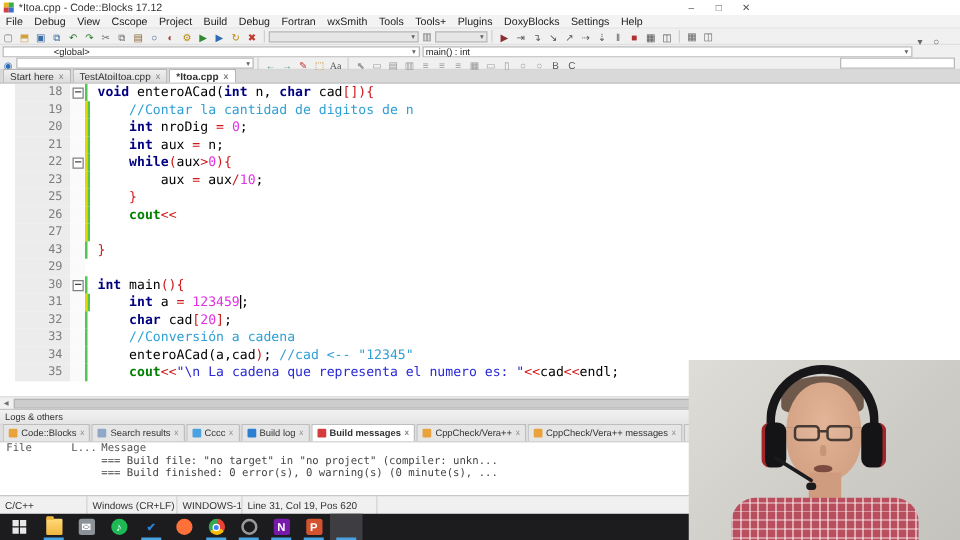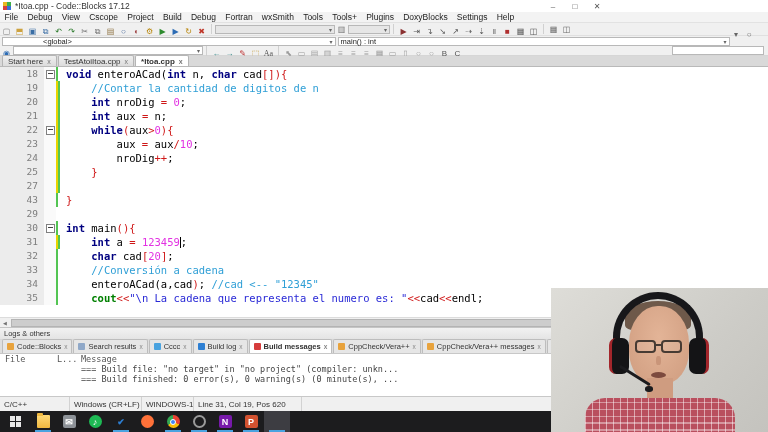--- a/index.html
+++ b/index.html
@@ -33,21 +33,21 @@
   #etabs{position:absolute;left:0;top:56px;width:768px;height:11px;background:#d9d9d9;
          border-bottom:1px solid #b9b9b9;display:flex;align-items:flex-end;box-sizing:border-box;padding-left:2px;}
   .etab{height:10px;display:flex;align-items:center;padding:0 5px;font-size:8px;color:#333;
         background:linear-gradient(#efefef,#dcdcdc);border:1px solid #b5b5b5;border-bottom:none;
         border-radius:2px 2px 0 0;margin-right:1px;white-space:nowrap;}
   .etab.active{background:#fff;font-weight:bold;}
   .etab .close{margin-left:4px;font-size:7px;color:#777;}
   
   #editor{position:absolute;left:0;top:67px;width:768px;height:250px;background:#fff;overflow:hidden;
           font-family:"DejaVu Sans Mono",monospace;font-size:10.5px;}
-  .code-line{height:14px;line-height:14px;display:flex;white-space:pre;}
+  .code-line{height:14px;line-height:14px;display:flex;white-space:pre;margin-left:12px;}
   .g-num{width:44px;text-align:right;padding-right:6px;background:#ececec;color:#7d7d7d;
          font-size:9.5px;box-sizing:border-box;flex:none;}
   .g-fold{width:12px;background:#fafafa;flex:none;display:flex;align-items:center;justify-content:center;}
   .foldbox{width:7px;height:7px;border:1px solid #808080;background:#fff;position:relative;display:inline-block;}
   .foldbox::after{content:"";position:absolute;left:1px;right:1px;top:2px;border-top:1px solid #444;}
   .g-bar{width:6px;flex:none;display:flex;}
   .g-bar i{display:block;width:2px;height:14px;}
   .bar-y{background:#e8d400;}.bar-g{background:#53c553;}
   .code-text{padding-left:4px;color:#000;}
   .tok-kw{color:#000080;font-weight:bold;}
@@ -224,22 +224,22 @@
       </div>
     </div>
 
   <div id="editor">
       <div class="code-line"><span class="g-num">18</span><span class="g-fold"><span class="foldbox"></span></span><span class="g-bar"><i class="bar-g"></i></span><span class="code-text"><span class="tok-kw">void</span><span class="tok-t"> enteroACad(</span><span class="tok-kw">int</span><span class="tok-t"> n, </span><span class="tok-kw">char</span><span class="tok-t"> cad</span><span class="tok-op">[]</span><span class="tok-op">){</span></span></div>
       <div class="code-line"><span class="g-num">19</span><span class="g-fold"></span><span class="g-bar"><i class="bar-y"></i><i class="bar-g"></i></span><span class="code-text"><span class="tok-t">    </span><span class="tok-cmt">//Contar la cantidad de digitos de n</span></span></div>
       <div class="code-line"><span class="g-num">20</span><span class="g-fold"></span><span class="g-bar"><i class="bar-y"></i><i class="bar-g"></i></span><span class="code-text"><span class="tok-t">    </span><span class="tok-kw">int</span><span class="tok-t"> nroDig </span><span class="tok-op">=</span><span class="tok-t"> </span><span class="tok-num">0</span><span class="tok-t">;</span></span></div>
       <div class="code-line"><span class="g-num">21</span><span class="g-fold"></span><span class="g-bar"><i class="bar-y"></i><i class="bar-g"></i></span><span class="code-text"><span class="tok-t">    </span><span class="tok-kw">int</span><span class="tok-t"> aux </span><span class="tok-op">=</span><span class="tok-t"> n;</span></span></div>
       <div class="code-line"><span class="g-num">22</span><span class="g-fold"><span class="foldbox"></span></span><span class="g-bar"><i class="bar-y"></i><i class="bar-g"></i></span><span class="code-text"><span class="tok-t">    </span><span class="tok-kw">while</span><span class="tok-op">(</span><span class="tok-t">aux</span><span class="tok-op">&gt;</span><span class="tok-num">0</span><span class="tok-op">){</span></span></div>
       <div class="code-line"><span class="g-num">23</span><span class="g-fold"></span><span class="g-bar"><i class="bar-y"></i><i class="bar-g"></i></span><span class="code-text"><span class="tok-t">        aux </span><span class="tok-op">=</span><span class="tok-t"> aux</span><span class="tok-op">/</span><span class="tok-num">10</span><span class="tok-t">;</span></span></div>
-      <div class="code-line"><span class="g-num">24</span><span class="g-fold"></span><span class="g-bar"><i class="bar-y"></i><i class="bar-g"></i></span><span class="code-text"><span class="tok-t">        nroDig</span><span class="tok-op">++</span><span class="tok-t">;</span></span></div>
       <div class="code-line"><span class="g-num">25</span><span class="g-fold"></span><span class="g-bar"><i class="bar-y"></i><i class="bar-g"></i></span><span class="code-text"><span class="tok-t">    </span><span class="tok-op">}</span></span></div>
+      <div class="code-line"><span class="g-num">26</span><span class="g-fold"></span><span class="g-bar"><i class="bar-y"></i><i class="bar-g"></i></span><span class="code-text"><span class="tok-t">    </span><span class="tok-kwu">cout</span><span class="tok-op">&lt;&lt;</span></span></div>
       <div class="code-line"><span class="g-num">27</span><span class="g-fold"></span><span class="g-bar"><i class="bar-y"></i><i class="bar-g"></i></span><span class="code-text"></span></div>
       <div class="code-line"><span class="g-num">43</span><span class="g-fold"></span><span class="g-bar"><i class="bar-g"></i></span><span class="code-text"><span class="tok-op">}</span></span></div>
       <div class="code-line"><span class="g-num">29</span><span class="g-fold"></span><span class="g-bar"></span><span class="code-text"></span></div>
       <div class="code-line"><span class="g-num">30</span><span class="g-fold"><span class="foldbox"></span></span><span class="g-bar"><i class="bar-g"></i></span><span class="code-text"><span class="tok-kw">int</span><span class="tok-t"> main</span><span class="tok-op">(){</span></span></div>
       <div class="code-line"><span class="g-num">31</span><span class="g-fold"></span><span class="g-bar"><i class="bar-y"></i><i class="bar-g"></i></span><span class="code-text"><span class="tok-t">    </span><span class="tok-kw">int</span><span class="tok-t"> a </span><span class="tok-op">=</span><span class="tok-t"> </span><span class="tok-num">123459</span><span class="caret"></span><span class="tok-t">;</span></span></div>
       <div class="code-line"><span class="g-num">32</span><span class="g-fold"></span><span class="g-bar"><i class="bar-g"></i></span><span class="code-text"><span class="tok-t">    </span><span class="tok-kw">char</span><span class="tok-t"> cad</span><span class="tok-op">[</span><span class="tok-num">20</span><span class="tok-op">]</span><span class="tok-t">;</span></span></div>
       <div class="code-line"><span class="g-num">33</span><span class="g-fold"></span><span class="g-bar"><i class="bar-g"></i></span><span class="code-text"><span class="tok-t">    </span><span class="tok-cmt">//Conversión a cadena</span></span></div>
       <div class="code-line"><span class="g-num">34</span><span class="g-fold"></span><span class="g-bar"><i class="bar-g"></i></span><span class="code-text"><span class="tok-t">    enteroACad(</span><span class="tok-t">a,cad</span><span class="tok-op">)</span><span class="tok-t">; </span><span class="tok-cmt">//cad &lt;-- "12345"</span></span></div>
       <div class="code-line"><span class="g-num">35</span><span class="g-fold"></span><span class="g-bar"><i class="bar-g"></i></span><span class="code-text"><span class="tok-t">    </span><span class="tok-kwu">cout</span><span class="tok-op">&lt;&lt;</span><span class="tok-str">"\n La cadena que representa el numero es: "</span><span class="tok-op">&lt;&lt;</span><span class="tok-t">cad</span><span class="tok-op">&lt;&lt;</span><span class="tok-t">endl;</span></span></div>
     </div>

